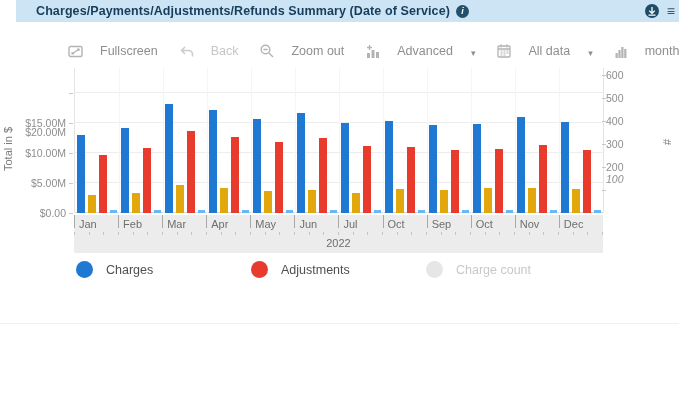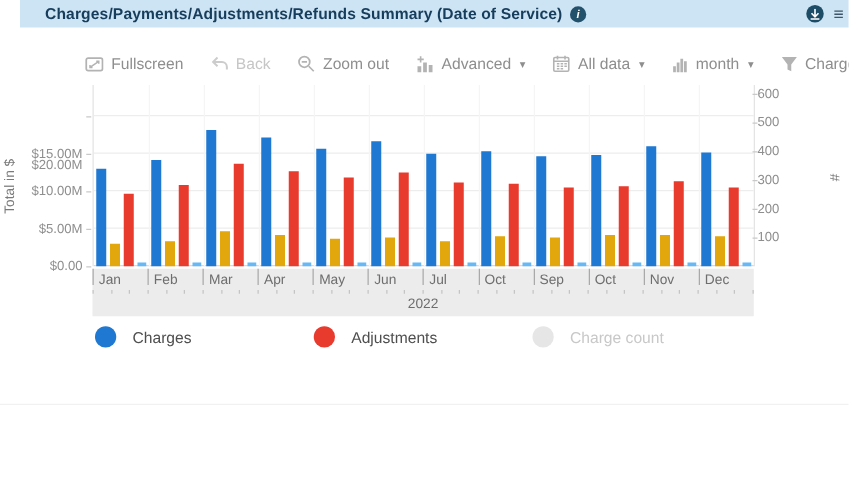--- a/index.html
+++ b/index.html
@@ -13,21 +13,21 @@
   .title{font-size:12.5px;font-weight:600;color:#173d5c;letter-spacing:.1px;}
   .info-icon{width:13px;height:13px;border-radius:50%;background:#23506b;color:#fff;
              font-size:9px;font-weight:700;display:flex;align-items:center;justify-content:center;font-style:italic;}
   .header-actions{display:flex;align-items:center;gap:8px;}
   .dl-icon{width:14px;height:14px;border-radius:50%;background:#1d4d66;display:flex;align-items:center;justify-content:center;}
   .menu-icon{color:#3d5566;font-size:14px;line-height:14px;font-weight:700;}
 
   
   .toolbar{position:absolute;left:0;top:38px;width:679px;height:26px;display:flex;align-items:center;
            padding:0 18px 0 68px;box-sizing:border-box;gap:22px;}
-  .tbtn{display:flex;align-items:center;gap:6px;font-size:12.5px;color:#8e8e8e;cursor:pointer;white-space:nowrap;}
+  .tbtn{display:flex;align-items:flex-end;gap:17px;font-size:12.5px;color:#8e8e8e;cursor:pointer;white-space:nowrap;}
   .tbtn svg{display:block;}
   .tbtn.disabled{color:#c6c6c6;}
   .caret{font-size:9px;color:#8e8e8e;margin-left:1px;}
   .tb-right{margin-left:auto;display:flex;align-items:center;gap:22px;}
 
   
   .plot{position:absolute;left:74px;top:68px;width:528px;height:145px;
         border-left:1px solid #e4e4e4;border-right:1px solid #e4e4e4;}
   .grid{position:absolute;left:0;width:528px;height:1px;background:#ededed;}
   .grid.base{background:#d9d9d9;}
@@ -254,21 +254,21 @@
       <div class="ytick-r" style="top: 69px;">600</div>
       <div class="tickdash-r" style="top: 98px;"></div>
       <div class="ytick-r" style="top: 92px;">500</div>
       <div class="tickdash-r" style="top: 121px;"></div>
       <div class="ytick-r" style="top: 115px;">400</div>
       <div class="tickdash-r" style="top: 144px;"></div>
       <div class="ytick-r" style="top: 138px; text-align: center;">300</div>
       <div class="tickdash-r" style="top: 167px;"></div>
       <div class="ytick-r" style="top: 161px;">200</div>
       <div class="tickdash-r" style="top: 190px;"></div>
-      <div class="ytick-r" style="top: 184px;">100</div>
+      <div class="ytick-r" style="top: 173px; font-style: italic;">100</div>
     </div>
 
   <div class="x-band">
     <div class="x-months" id="xmonths">
         <div class="x-cell">Jan</div>
         <div class="x-cell">Feb</div>
         <div class="x-cell">Mar</div>
         <div class="x-cell">Apr</div>
         <div class="x-cell">May</div>
         <div class="x-cell">Jun</div>

